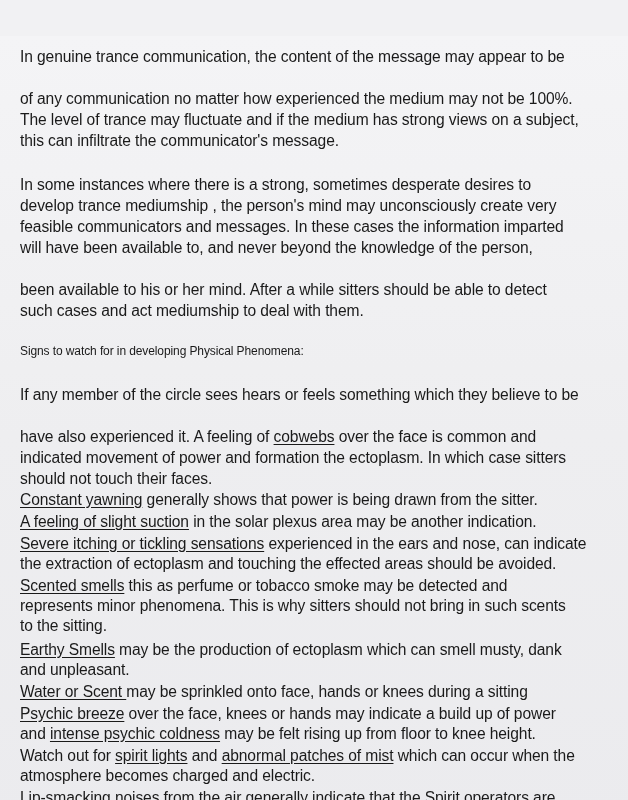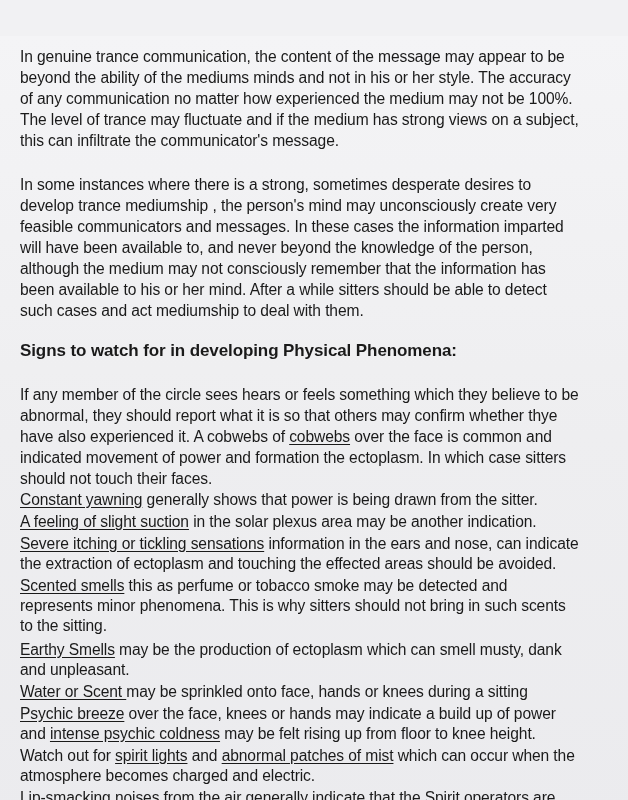--- a/index.html
+++ b/index.html
@@ -12,53 +12,50 @@
     }
     .page {
       position: absolute; left: 0; top: 0; width: 628px; height: 800px;
       background: linear-gradient(180deg, #f4f4f6 0%, #eeeef0 50%, #ebebee 100%);
       margin-top: 36px;
     }
     .line {
       position: absolute; left: 20px; font-size: 15.6px; line-height: 18px;
       white-space: nowrap; letter-spacing: -0.1px;
     }
-    .heading { font-weight: bold; font-size: 17px; }
+    .heading { font-weight: normal; font-size: 12px; }
     u { text-decoration: underline; text-underline-offset: 2px; }
   </style>
 </head>
 <body>
 
 <div class="page">
 
   <div class="line" style="top:12px">In genuine trance communication, the content of the message may appear to be</div>
-  <div class="line" style="top:33px">beyond the ability of the mediums minds and not in his or her style. The accuracy</div>
   <div class="line" style="top:54px">of any communication no matter how experienced the medium may not be 100%.</div>
   <div class="line" style="top:75px">The level of trance may fluctuate and if the medium has strong views on a subject,</div>
   <div class="line" style="top:96px">this can infiltrate the communicator's message.</div>
 
   <div class="line" style="top:140px">In some instances where there is a strong, sometimes desperate desires to</div>
   <div class="line" style="top:161px">develop trance mediumship , the person's mind may unconsciously create very</div>
   <div class="line" style="top:182px">feasible communicators and messages.  In these cases the information imparted</div>
   <div class="line" style="top:203px">will have been available to, and never beyond the knowledge of the person,</div>
-  <div class="line" style="top:224px">although the medium may not consciously remember that the information has</div>
   <div class="line" style="top:245px">been available to his or her mind.  After a while sitters should be able to detect</div>
   <div class="line" style="top:266px">such cases and act mediumship to deal with them.</div>
 
   <div class="line heading" style="top:306px">Signs to watch for in developing Physical Phenomena:</div>
 
   <div class="line" style="top:350px">If any member of the circle sees hears or feels something which they believe to be</div>
-  <div class="line" style="top:371px">abnormal, they should report what it is so that others may confirm whether thye</div>
-  <div class="line" style="top:392px"><span>have also experienced it.  A cobwebs of </span><u>cobwebs</u><span> over the face is common and</span></div>
+  <div class="line" style="top:392px"><span>have also experienced it.  A feeling of </span><u>cobwebs</u><span> over the face is common and</span></div>
   <div class="line" style="top:413px">indicated movement of power and formation the ectoplasm. In which case sitters</div>
   <div class="line" style="top:434px">should not touch their faces.</div>
 
   <div class="line" style="top:455px"><u>Constant yawning</u><span> generally shows that power is being drawn from the sitter.</span></div>
   <div class="line" style="top:477px"><u>A feeling of slight suction</u><span> in the solar plexus area may be another indication.</span></div>
-  <div class="line" style="top:499px"><u>Severe itching or tickling sensations</u><span> information in the ears and nose, can indicate</span></div>
+  <div class="line" style="top:499px"><u>Severe itching or tickling sensations</u><span> experienced in the ears and nose, can indicate</span></div>
   <div class="line" style="top:519px">the extraction of ectoplasm and touching the effected areas should be avoided.</div>
   <div class="line" style="top:541px"><u>Scented smells</u><span> this as perfume or tobacco smoke  may be detected and</span></div>
   <div class="line" style="top:561px">represents minor phenomena. This is why sitters should not bring in such scents</div>
   <div class="line" style="top:581px">to the sitting.</div>
 
   <div class="line" style="top:605px"><u>Earthy Smells</u><span> may be the production of ectoplasm which can smell musty, dank</span></div>
   <div class="line" style="top:625px">and unpleasant.</div>
   <div class="line" style="top:647px"><u>Water or Scent </u><span>may be sprinkled onto face, hands or knees during a sitting</span></div>
   <div class="line" style="top:669px"><u>Psychic breeze</u><span> over the face, knees or hands may indicate a build up of power</span></div>
   <div class="line" style="top:689px"><span>and </span><u>intense psychic coldness</u><span> may be felt rising up from floor to knee height.</span></div>

